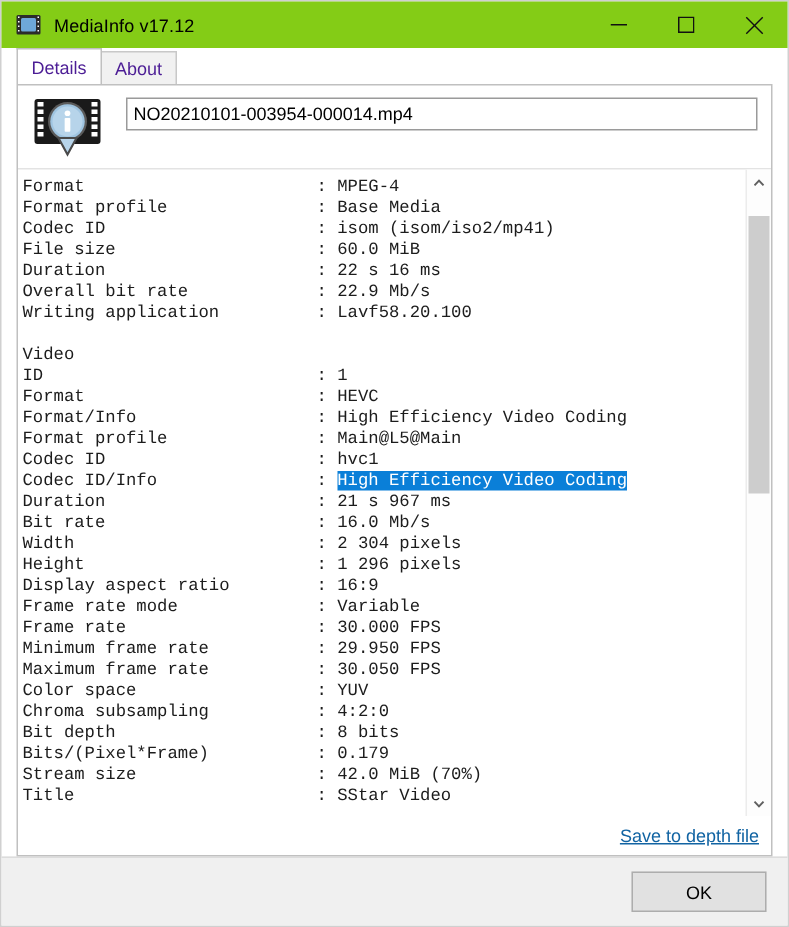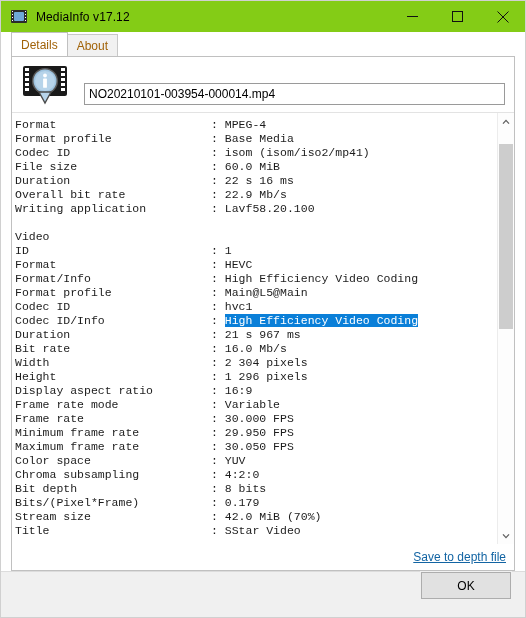--- a/index.html
+++ b/index.html
@@ -96,21 +96,21 @@
     position: relative;
     padding-left: 10px;
     display: flex;
     align-items: flex-end;
   }
   .tab {
     height: 22px;
     box-sizing: border-box;
     padding: 0 9px;
     font-size: 12px;
-    color: #a16207;
+    color: #4c1d95;
     display: flex;
     align-items: center;
     border: 1px solid #c8c8c8;
     border-bottom: none;
     background: #f1f1f1;
     margin-right: -1px;
     position: relative;
   }
   .tab.active {
     background: #ffffff;
@@ -129,21 +129,21 @@
     box-sizing: border-box;
     position: relative;
     display: flex;
     flex-direction: column;
     margin-bottom: 0;
   }
 
   
   #filerow {
     display: flex;
-    align-items: flex-end;
+    align-items: flex-start;
     padding: 8px 9px 7px 9px;
   }
   #media-icon {
     width: 54px;
     height: 40px;
     position: relative;
     flex: 0 0 auto;
     margin-right: 9px;
   }
   #filefield {
@@ -239,21 +239,21 @@
     cursor: pointer;
   }
 
   
   #footer {
     height: 46px;
     min-height: 46px;
     background: #f0f0f0;
     border-top: 1px solid #dcdcdc;
     display: flex;
-    align-items: flex-start;
+    align-items: center;
     justify-content: flex-end;
     padding-right: 14px;
     box-sizing: border-box;
   }
   #okbtn {
     width: 88px;
     height: 25px;
     border: 1px solid #adadad;
     background: #e1e1e1;
     font-family: "Liberation Sans", sans-serif;

